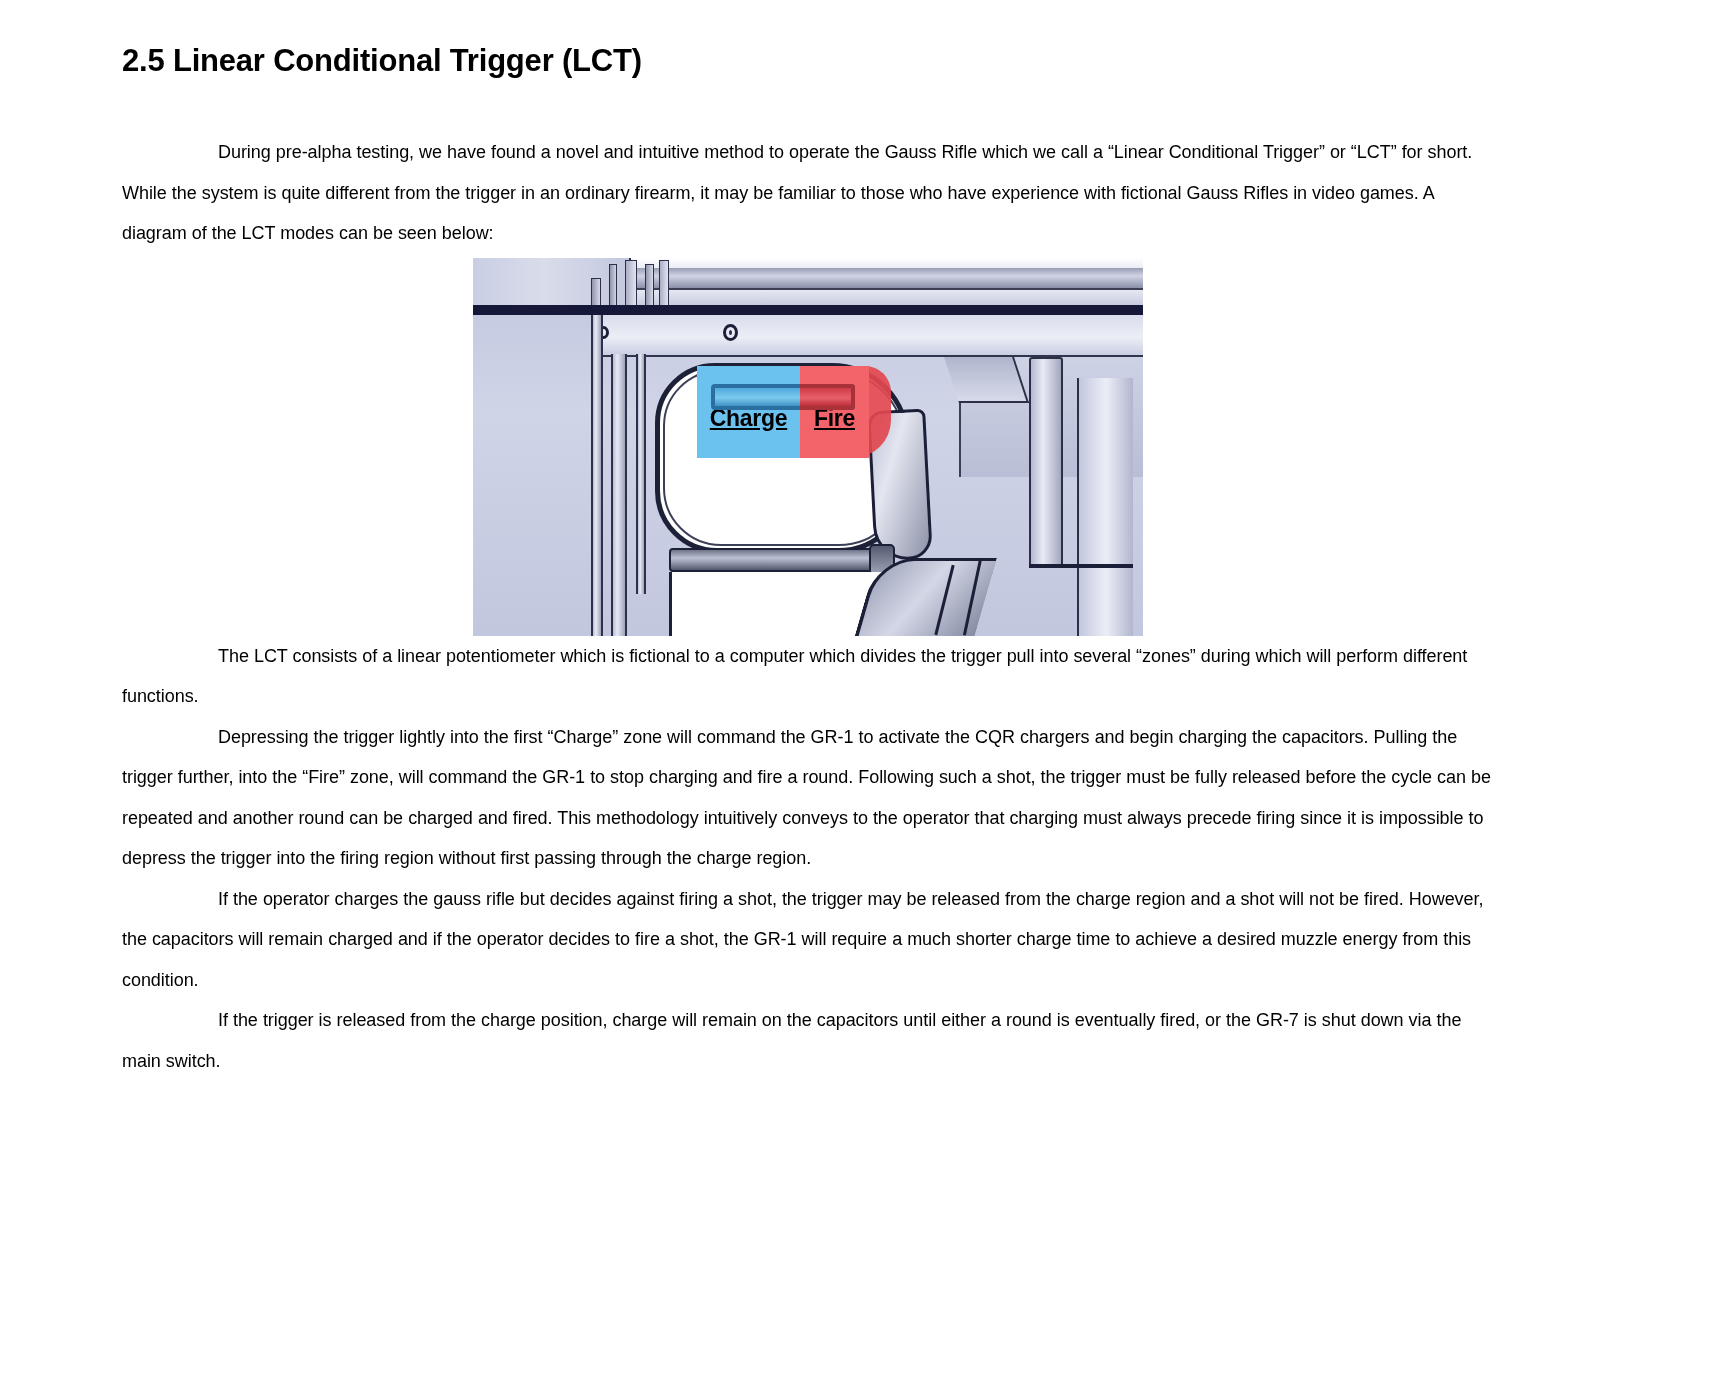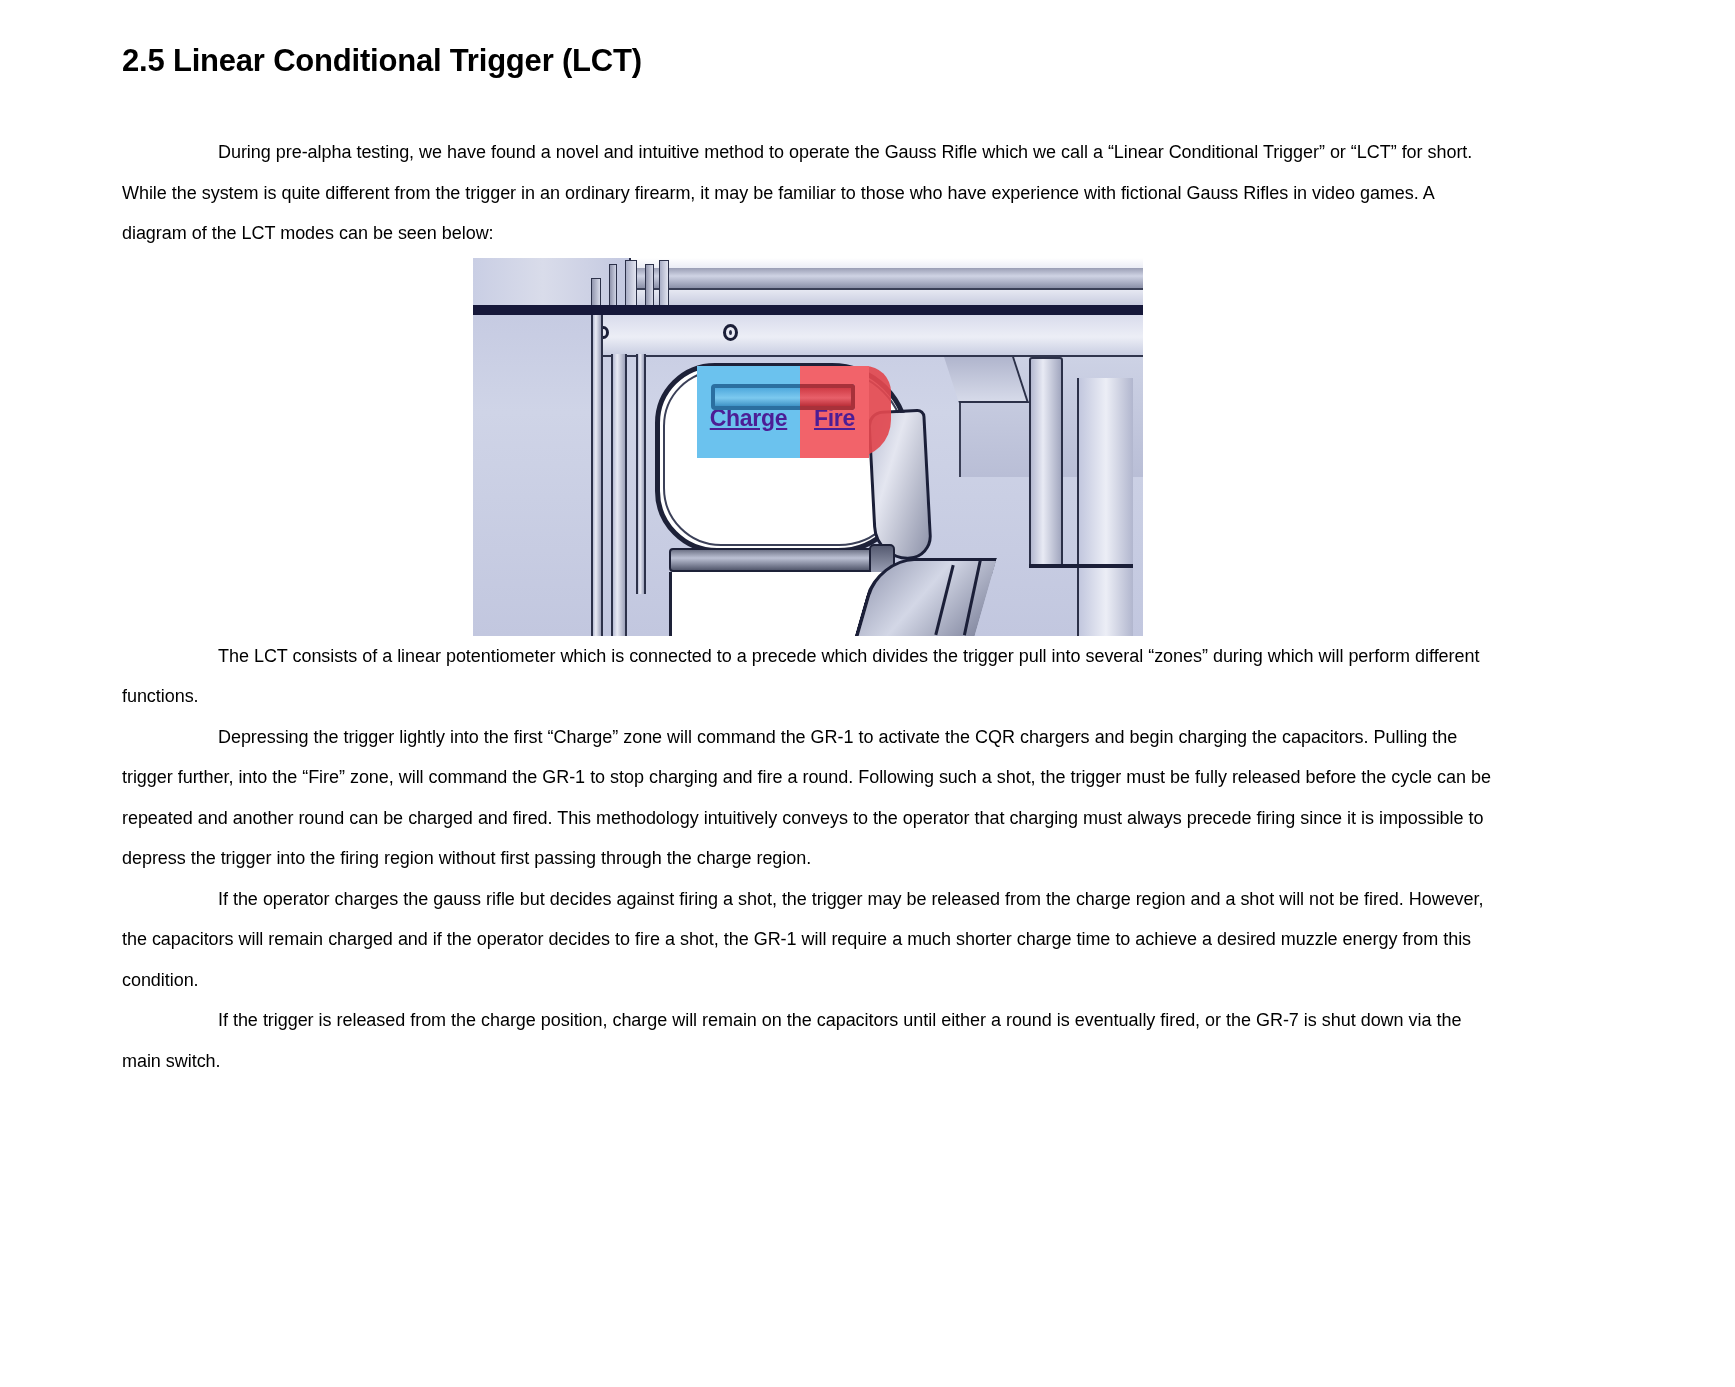--- a/index.html
+++ b/index.html
@@ -274,21 +274,21 @@
     position: relative;
     display: flex;
     align-items: flex-end;
     justify-content: center;
   }
   .zone.charge { flex: 0 0 103px; background: #6bc2ee; }
   .zone.fire   { flex: 0 0 69px;  background: #f2636a; text-align: right; }
   .zone-label {
     font-size: 23px;
     font-weight: bold;
-    color: #4c1d95;
+    color: #000000;
     text-decoration: underline;
     line-height: 1;
     padding-bottom: 28px;
     white-space: nowrap;
     letter-spacing: -0.3px;
   }
   
   .pot-slot {
     position: absolute;
     left: 14px; top: 18px;
@@ -385,21 +385,21 @@
         <div class="trigger-bar-tip"></div>
         <div class="lower-void"></div>
 
         <div class="grip"></div>
         <div class="grip-line"></div>
         <div class="grip-line2"></div>
 
       </div>
     </div>
 
-    <p class="para indent after-figure">The LCT consists of a linear potentiometer which is connected to a precede which divides the trigger pull into several “zones” during which will perform different functions.</p>
+    <p class="para indent after-figure">The LCT consists of a linear potentiometer which is fictional to a computer which divides the trigger pull into several “zones” during which will perform different functions.</p>
 
     <p class="para indent">Depressing the trigger lightly into the first “Charge” zone will command the GR-1 to activate the CQR chargers and begin charging the capacitors. Pulling the trigger further, into the “Fire” zone, will command the GR-1 to stop charging and fire a round. Following such a shot, the trigger must be fully released before the cycle can be repeated and another round can be charged and fired. This methodology intuitively conveys to the operator that charging must always precede firing since it is impossible to depress the trigger into the firing region without first passing through the charge region.</p>
 
     <p class="para indent">If the operator charges the gauss rifle but decides against firing a shot, the trigger may be released from the charge region and a shot will not be fired. However, the capacitors will remain charged and if the operator decides to fire a shot, the GR-1 will require a much shorter charge time to achieve a desired muzzle energy from this condition.</p>
 
     <p class="para indent">If the trigger is released from the charge position, charge will remain on the capacitors until either a round is eventually fired, or the GR-7 is shut down via the main switch.</p>
 
   </div>
 </div>
 

